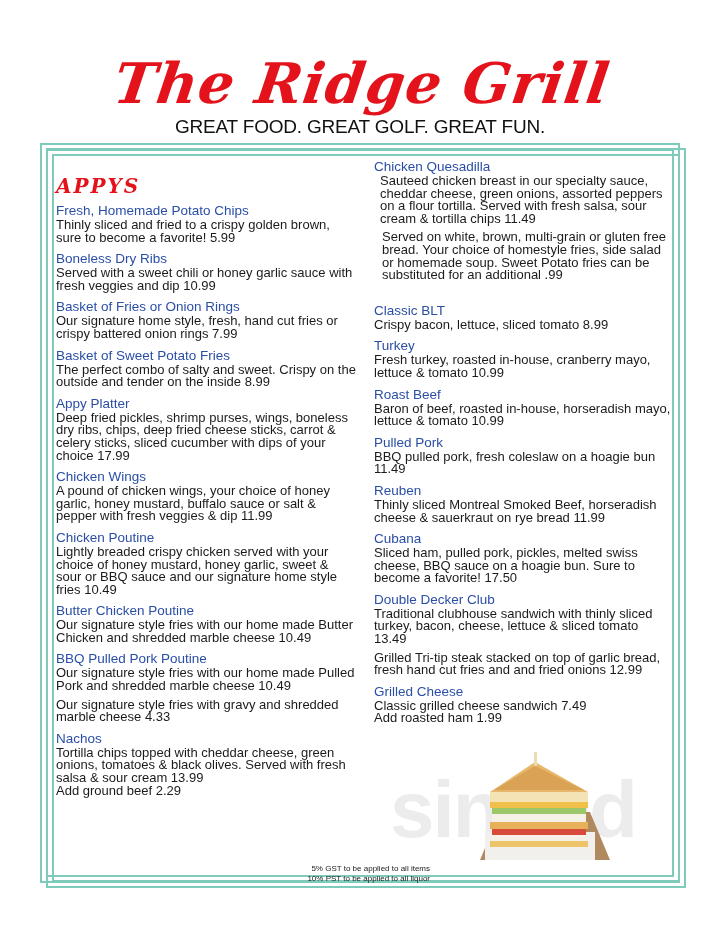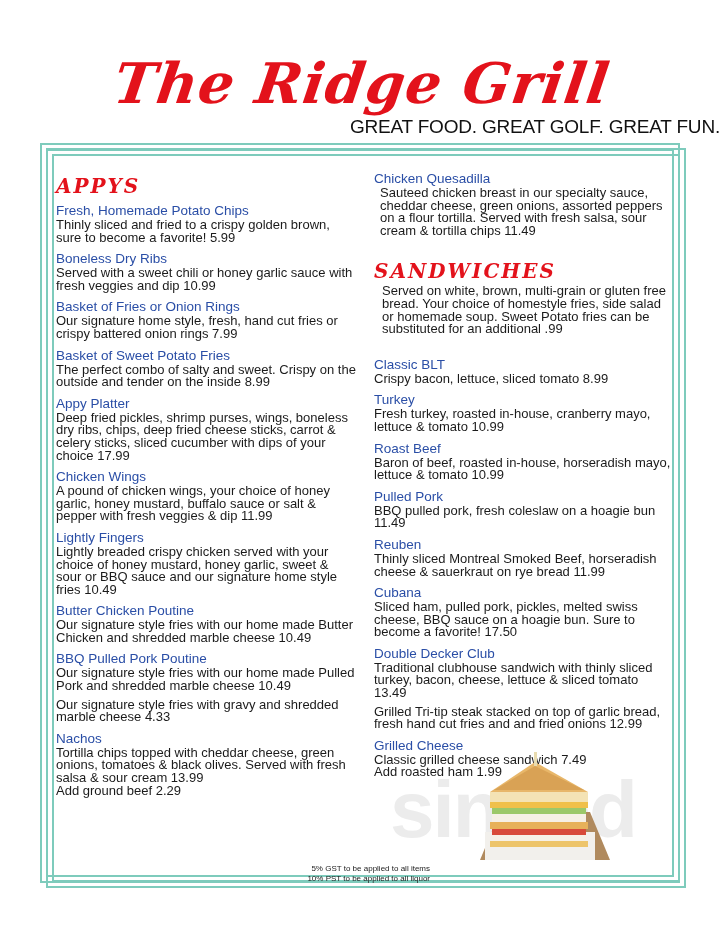--- a/index.html
+++ b/index.html
@@ -7,21 +7,21 @@
     width:724px; height:931px; background:#ffffff; position:relative; overflow:hidden;
     font-family:"DejaVu Sans", sans-serif; color:#1a1a1a;
   }
   .title {
     position:absolute; left:0; width:724px; top:48px; text-align:center;
     font-family:"DejaVu Serif", serif; font-style:italic; font-weight:bold;
     font-size:56px; color:#e3121b; letter-spacing:1px; line-height:70px;
     transform:skewX(-8deg);
   }
   .tagline {
-    position:absolute; left:0; width:720px; top:116px; text-align:right;
+    position:absolute; left:0; width:720px; top:116px; text-align:center;
     font-family:"Liberation Sans", sans-serif; font-size:19px; color:#111;
     letter-spacing:-0.2px;
   }
   .frame { position:absolute; border:2px solid #7ecbbc; box-sizing:border-box; }
   .frame .inner { position:absolute; left:4px; top:4px; right:4px; bottom:4px; border:2px solid #7ecbbc; }
   .col { position:absolute; }
   .section-title {
     font-family:"DejaVu Serif", serif; font-style:italic; font-weight:bold;
     color:#e3121b; font-size:20px; letter-spacing:2px; line-height:24px;
   }
@@ -74,21 +74,21 @@
       </div>
       <div class="item">
         <div class="item-name">Appy Platter</div>
         <div class="item-desc">Deep fried pickles, shrimp purses, wings, boneless dry ribs, chips, deep fried cheese sticks, carrot &amp; celery sticks, sliced cucumber with dips of your choice 17.99</div>
       </div>
       <div class="item">
         <div class="item-name">Chicken Wings</div>
         <div class="item-desc">A pound of chicken wings, your choice of honey garlic, honey mustard, buffalo sauce or salt &amp; pepper with fresh veggies &amp; dip 11.99</div>
       </div>
       <div class="item">
-        <div class="item-name">Lightly Fingers</div>
+        <div class="item-name">Chicken Poutine</div>
         <div class="item-desc">Lightly breaded crispy chicken served with your choice of honey mustard, honey garlic, sweet &amp; sour or BBQ sauce and our signature home style fries 10.49</div>
       </div>
       <div class="item">
         <div class="item-name">Butter Chicken Poutine</div>
         <div class="item-desc">Our signature style fries with our home made Butter Chicken and shredded marble cheese 10.49</div>
       </div>
       <div class="item">
         <div class="item-name">BBQ Pulled Pork Poutine</div>
         <div class="item-desc">Our signature style fries with our home made Pulled Pork and shredded marble cheese 10.49</div>
       </div>
@@ -96,26 +96,25 @@
         <div class="item-desc">Our signature style fries with gravy and shredded marble cheese 4.33</div>
       </div>
       <div class="item">
         <div class="item-name">Nachos</div>
         <div class="item-desc">Tortilla chips topped with cheddar cheese, green onions, tomatoes &amp; black olives.  Served with fresh salsa &amp; sour cream 13.99</div>
         <div class="item-desc">Add ground beef 2.29</div>
       </div>
     </div>
 </div>
 
-<div class="col" style="left:374px; top:170px; width:300px;">
+<div class="col" style="left:374px; top:158px; width:300px;">
   <div class="item">
     <div class="item-name">Chicken Quesadilla</div>
     <div class="item-desc" style="padding:0 6px;">Sauteed chicken breast in our specialty sauce, cheddar cheese, green onions, assorted peppers on a flour tortilla. Served with fresh salsa, sour cream &amp; tortilla chips 11.49</div>
   </div>
-  <div class="section-title" style="margin-top:22px; margin-bottom:2px;">SANDWICHES</div>
   <div class="item-desc" style="margin-bottom:20px; padding:0 8px;">Served on white, brown, multi-grain or gluten free bread. Your choice of homestyle fries, side salad or homemade soup.  Sweet Potato fries can be substituted for an additional .99</div>
   <div id="sandwich-list">
       <div class="item">
         <div class="item-name">Classic BLT</div>
         <div class="item-desc">Crispy bacon, lettuce, sliced tomato  8.99</div>
       </div>
       <div class="item">
         <div class="item-name">Turkey</div>
         <div class="item-desc">Fresh turkey, roasted in-house, cranberry mayo, lettuce &amp; tomato 10.99</div>
       </div>

